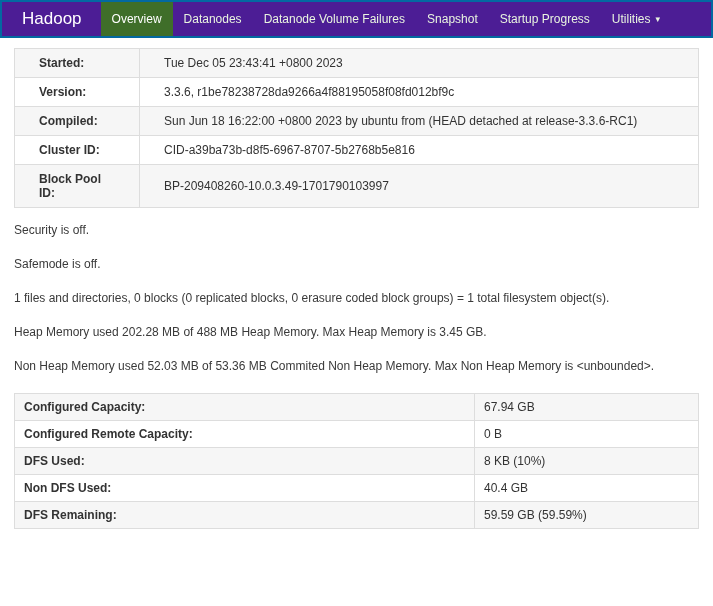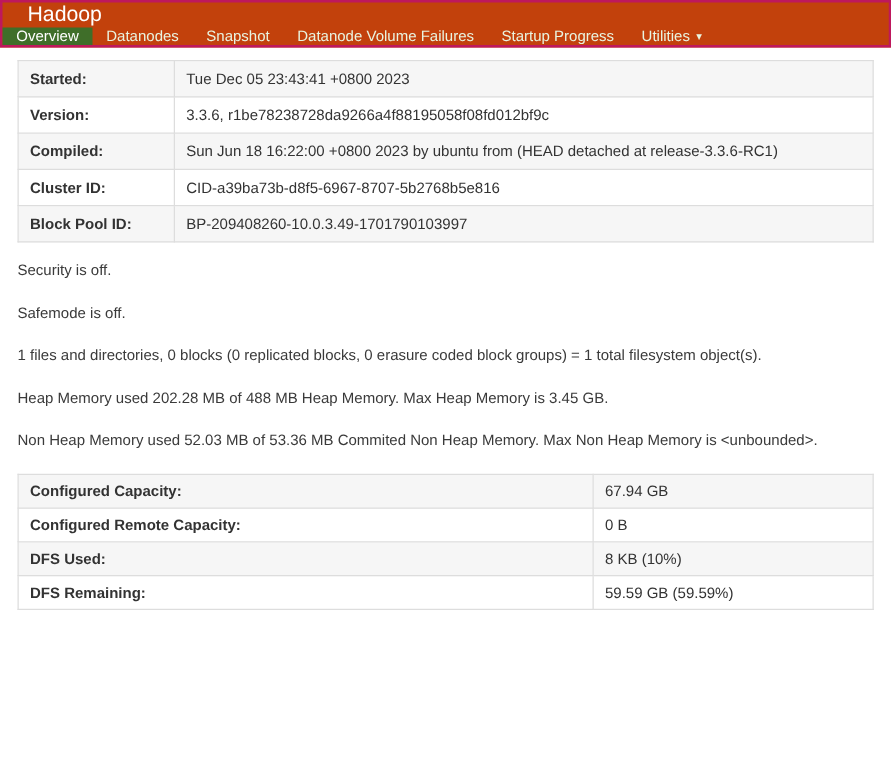--- a/index.html
+++ b/index.html
@@ -8,25 +8,24 @@
     font-family: "Liberation Sans", sans-serif;
     color: #333;
     font-size: 12px;
     width: 713px;
     overflow: hidden;
   }
 
   
   .navbar {
     height: 38px;
-    background: #c2410c;
-    border: 2px solid #be185d;
+    background: #4c1d95;
+    border: 2px solid #0369a1;
     display: flex;
     align-items: stretch;
-    flex-direction: column;
   }
   .brand {
     color: #ffffff;
     font-size: 17px;
     padding: 0 19px 0 20px;
     display: flex;
     align-items: center;
     text-decoration: none;
     cursor: pointer;
   }
@@ -73,39 +72,39 @@
     margin-top: 10px;
   }
   .tbl th, .tbl td {
     border: 1px solid #ddd;
     text-align: left;
     vertical-align: middle;
     font-weight: 400;
   }
   .tbl th { font-weight: 700; color: #333; }
   .tbl tr:nth-child(odd) { background: #f6f6f6; }
-  .t1 th, .t1 td { padding: 7px 9px; }
+  .t1 th, .t1 td { padding: 7px 24px; }
   .t1 th { width: 125px; }
   .t2 th, .t2 td { padding: 6px 9px; }
   .t2 th { width: 460px; }
   .t2 { margin-top: 6px; }
 
   .summary-text p { margin: 20px 0; line-height: 14px; color: #3a3a3a; }
   .summary-text p:first-child { margin-top: 15px; }
 </style>
 </head>
 <body>
 
 <nav class="navbar">
   <a class="brand">Hadoop</a>
   <ul class="nav">
     <li class="nav-item active">Overview</li>
     <li class="nav-item">Datanodes</li>
+    <li class="nav-item">Datanode Volume Failures</li>
     <li class="nav-item">Snapshot</li>
-    <li class="nav-item">Datanode Volume Failures</li>
     <li class="nav-item">Startup Progress</li>
     <li class="nav-item">
       <span>Utilities</span>
       <span class="caret">▾</span>
     </li>
   </ul>
 </nav>
 
 <div class="container">
 
@@ -152,20 +151,24 @@
       </tr>
       <tr>
         <th>Configured Remote Capacity:</th>
         <td>0 B</td>
       </tr>
       <tr>
         <th>DFS Used:</th>
         <td>8 KB (10%)</td>
       </tr>
       <tr>
+        <th>Non DFS Used:</th>
+        <td>40.4 GB</td>
+      </tr>
+      <tr>
         <th>DFS Remaining:</th>
         <td>59.59 GB (59.59%)</td>
       </tr>
 
     </tbody>
   </table>
 
 </div>
 
 </body></html>

